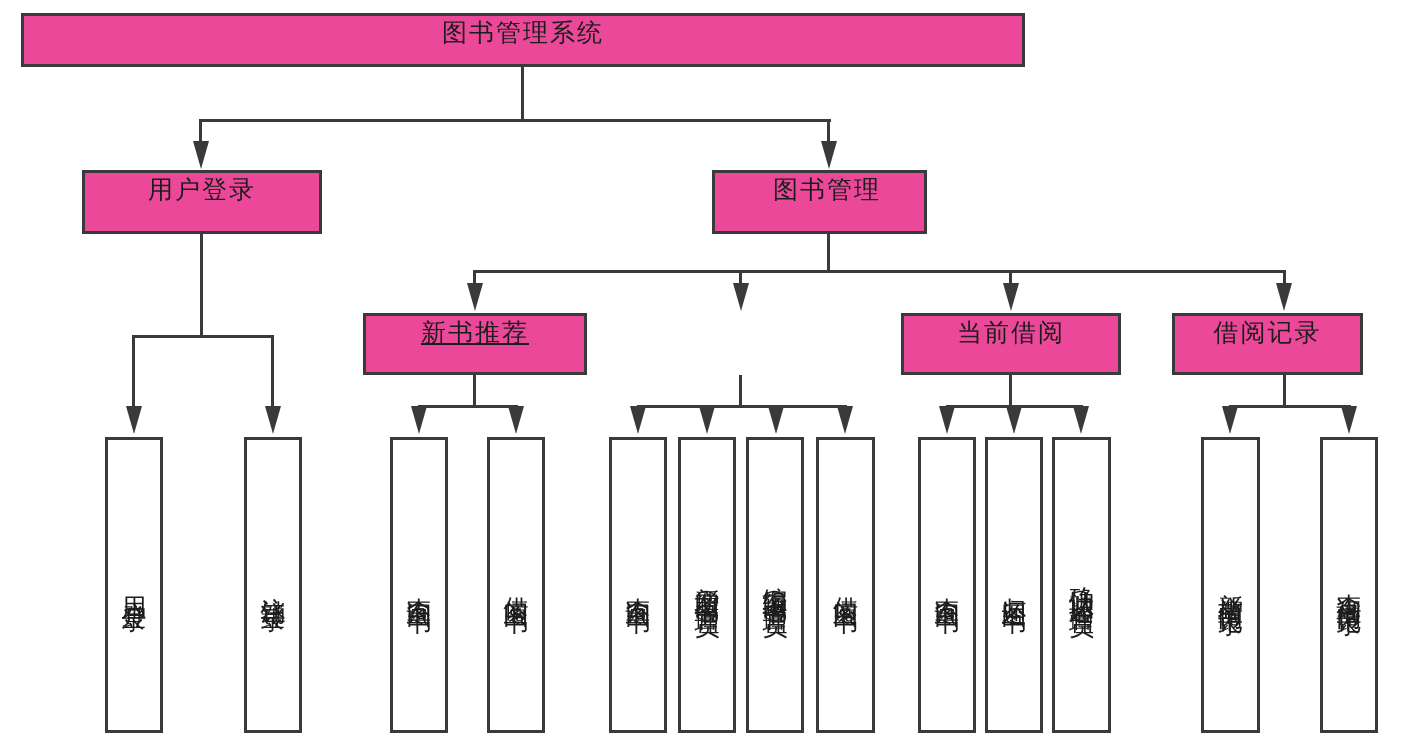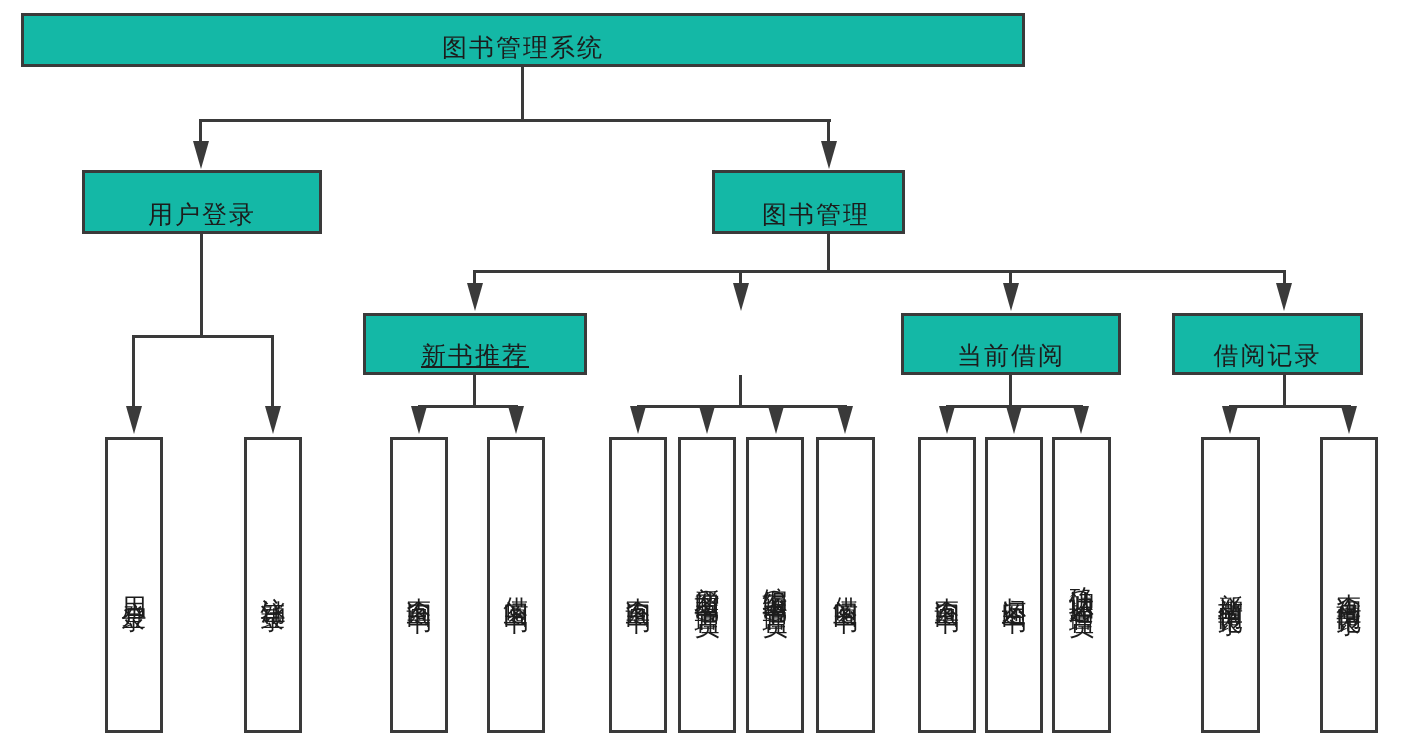--- a/index.html
+++ b/index.html
@@ -7,22 +7,22 @@
     position:relative;
     width:1405px;height:747px;
     background:#ffffff;
     font-family:"Liberation Sans",sans-serif;
     overflow:hidden;
   }
   .node{
     position:absolute;
     box-sizing:border-box;
     border:3px solid #3a3a3a;
-    background:#14b8a6;
-    display:flex;align-items:flex-end;justify-content:center;
+    background:#ec4899;
+    display:flex;align-items:flex-start;justify-content:center;
     font-size:25px;color:#1c1c1c;
     letter-spacing:2px;
     white-space:nowrap;
   }
   .leaf{
     position:absolute;
     box-sizing:border-box;
     border:3px solid #3a3a3a;
     background:#ffffff;
     display:flex;align-items:center;justify-content:center;
@@ -65,21 +65,21 @@
   <div class="vline" style="left:521px;top:67px;height:52px;"></div>
   <div class="hline" style="left:199px;top:119px;width:632px;"></div>
   <div class="vline" style="left:199px;top:119px;height:25px;"></div>
   <div class="ahead" style="left:193px;top:141px;"></div>
   <div class="vline" style="left:827px;top:119px;height:25px;"></div>
   <div class="ahead" style="left:821px;top:141px;"></div>
 
   <div class="node" style="left:82px;top:170px;width:240px;height:64px;">
     <span>用户登录</span>
   </div>
-  <div class="node" style="left:712px;top:170px;width:193px;height:64px;padding-left:15px;">
+  <div class="node" style="left:712px;top:170px;width:215px;height:64px;padding-left:15px;">
     <span>图书管理</span>
   </div>
 
   <div class="vline" style="left:200px;top:234px;height:101px;"></div>
   <div class="hline" style="left:132px;top:335px;width:142px;"></div>
   <div class="vline" style="left:132px;top:335px;height:73px;"></div>
   <div class="ahead" style="left:126px;top:406px;"></div>
   <div class="vline" style="left:271px;top:335px;height:73px;"></div>
   <div class="ahead" style="left:265px;top:406px;"></div>
 

